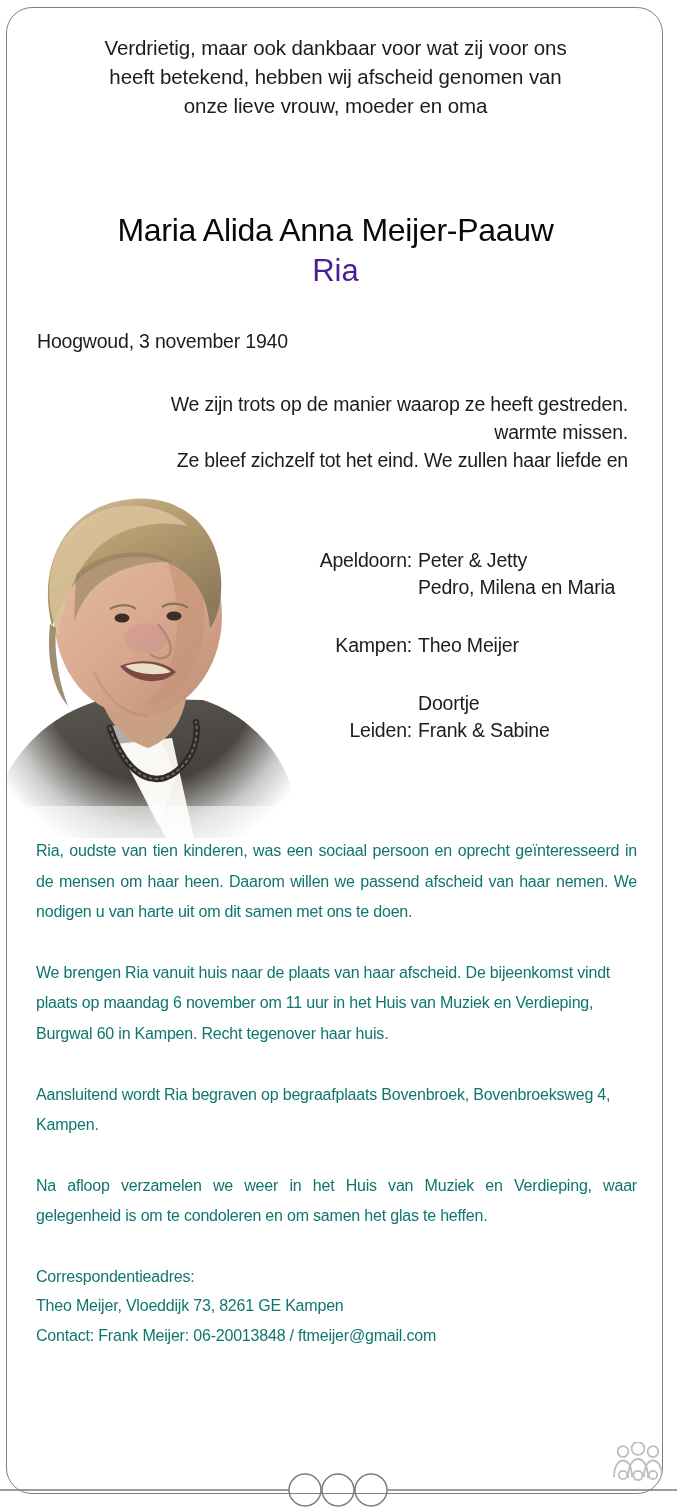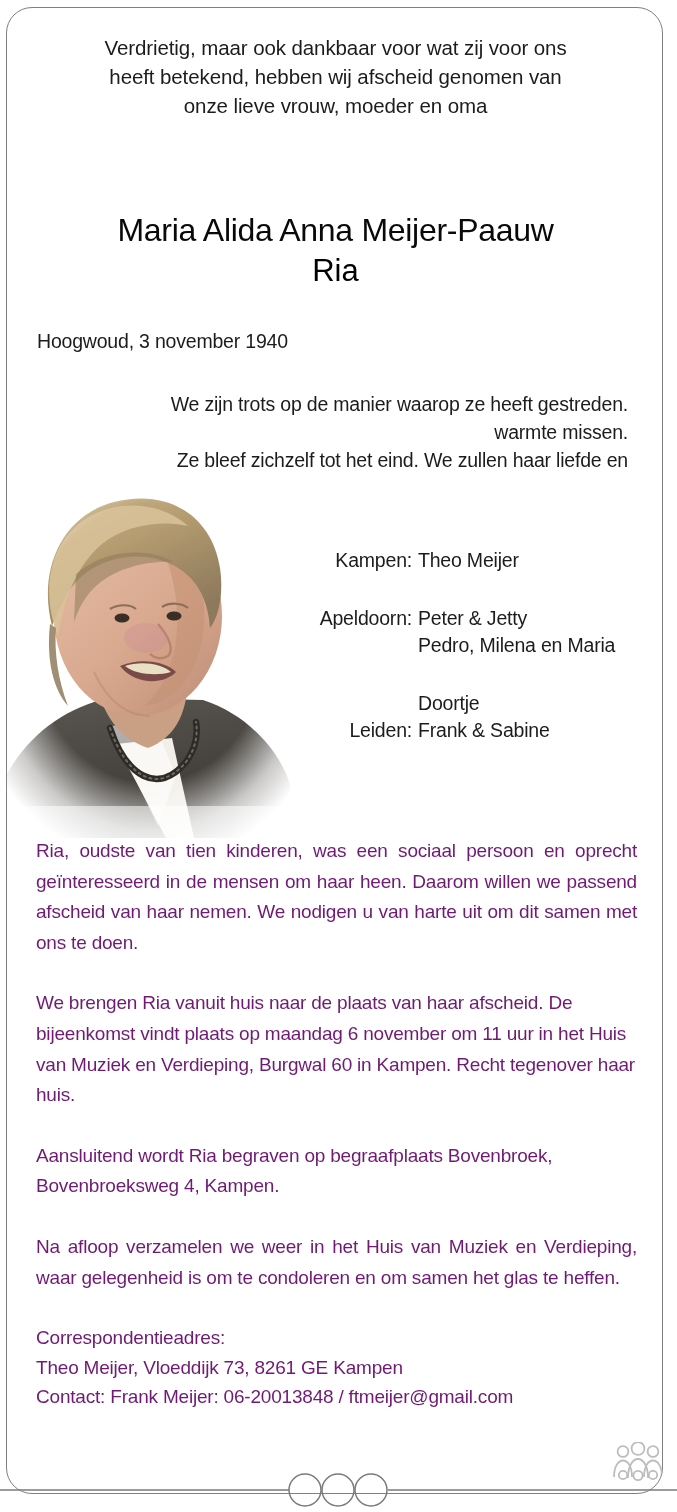--- a/index.html
+++ b/index.html
@@ -59,21 +59,21 @@
   }
 
   .nickname {
     position: absolute;
     left: 0;
     top: 243px;
     width: 657px;
     text-align: center;
     font-size: 31px;
     line-height: 40px;
-    color: #000000;
+    color: #4c1d95;
   }
 
   
   .dates {
     position: absolute;
     left: 30px;
     top: 319px;
     width: 600px;
     display: flex;
     font-size: 19.5px;
@@ -132,23 +132,23 @@
     padding-left: 6px;
     white-space: nowrap;
   }
 
   
   .body-text {
     position: absolute;
     left: 29px;
     top: 828px;
     width: 601px;
-    font-size: 19px;
+    font-size: 16px;
     line-height: 30.6px;
-    color: #701a75;
+    color: #0f766e;
     letter-spacing: -0.2px;
   }
   .body-text p {
     margin: 0 0 30px 0;
   }
   .body-text p.justify { text-align: justify; }
   .body-text p:last-child { margin-bottom: 12px; }
   .body-text p.addr { line-height: 29.5px; }
   .body-text p.addr span { display: block; white-space: nowrap; }
 
@@ -263,33 +263,33 @@
         <rect x="0" y="0" width="305" height="362" fill="url(#fade)"></rect>
         <rect x="0" y="330" width="305" height="32" fill="#ffffff" opacity="0.55"></rect>
       </g>
     </svg>
   </div>
 
   <div class="family">
 
     <div class="fam-group">
       <div class="fam-row">
+        <div class="fam-city">Apeldoorn:</div>
+        <div class="fam-names">Peter &amp; Jetty</div>
+      </div>
+      <div class="fam-row">
+        <div class="fam-city"></div>
+        <div class="fam-names">Pedro, Milena en Maria</div>
+      </div>
+    </div>
+
+    <div class="fam-group">
+      <div class="fam-row">
         <div class="fam-city">Kampen:</div>
         <div class="fam-names">Theo Meijer</div>
-      </div>
-    </div>
-
-    <div class="fam-group">
-      <div class="fam-row">
-        <div class="fam-city">Apeldoorn:</div>
-        <div class="fam-names">Peter &amp; Jetty</div>
-      </div>
-      <div class="fam-row">
-        <div class="fam-city"></div>
-        <div class="fam-names">Pedro, Milena en Maria</div>
       </div>
     </div>
 
     <div class="fam-group">
       <div class="fam-row">
         <div class="fam-city"></div>
         <div class="fam-names">Doortje</div>
       </div>
       <div class="fam-row">
         <div class="fam-city">Leiden:</div>

